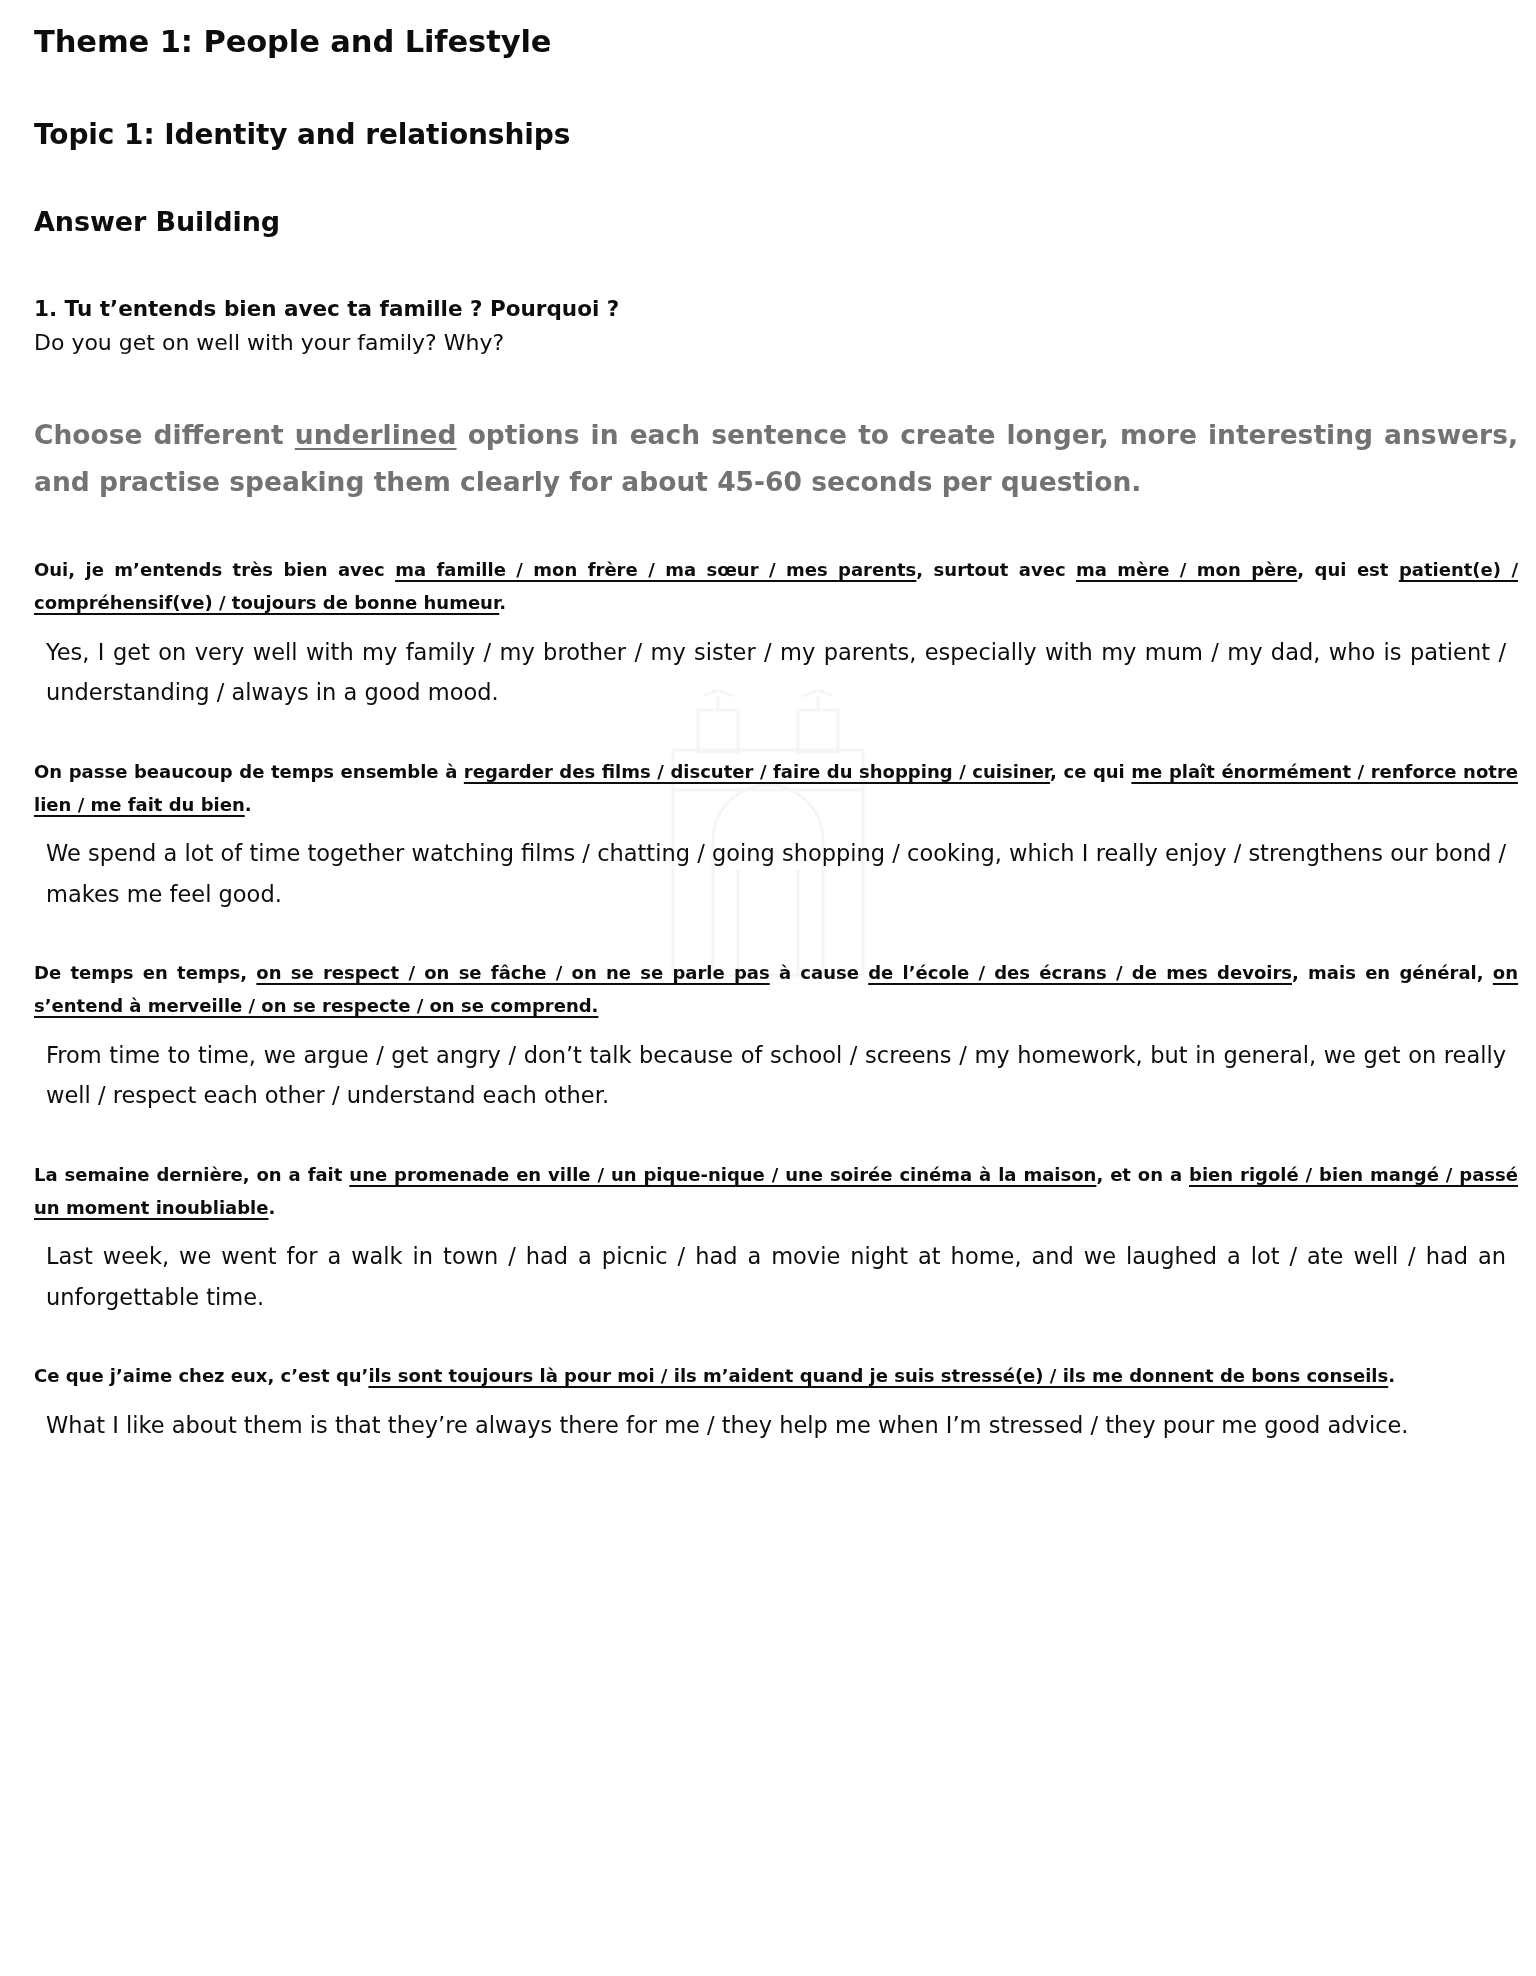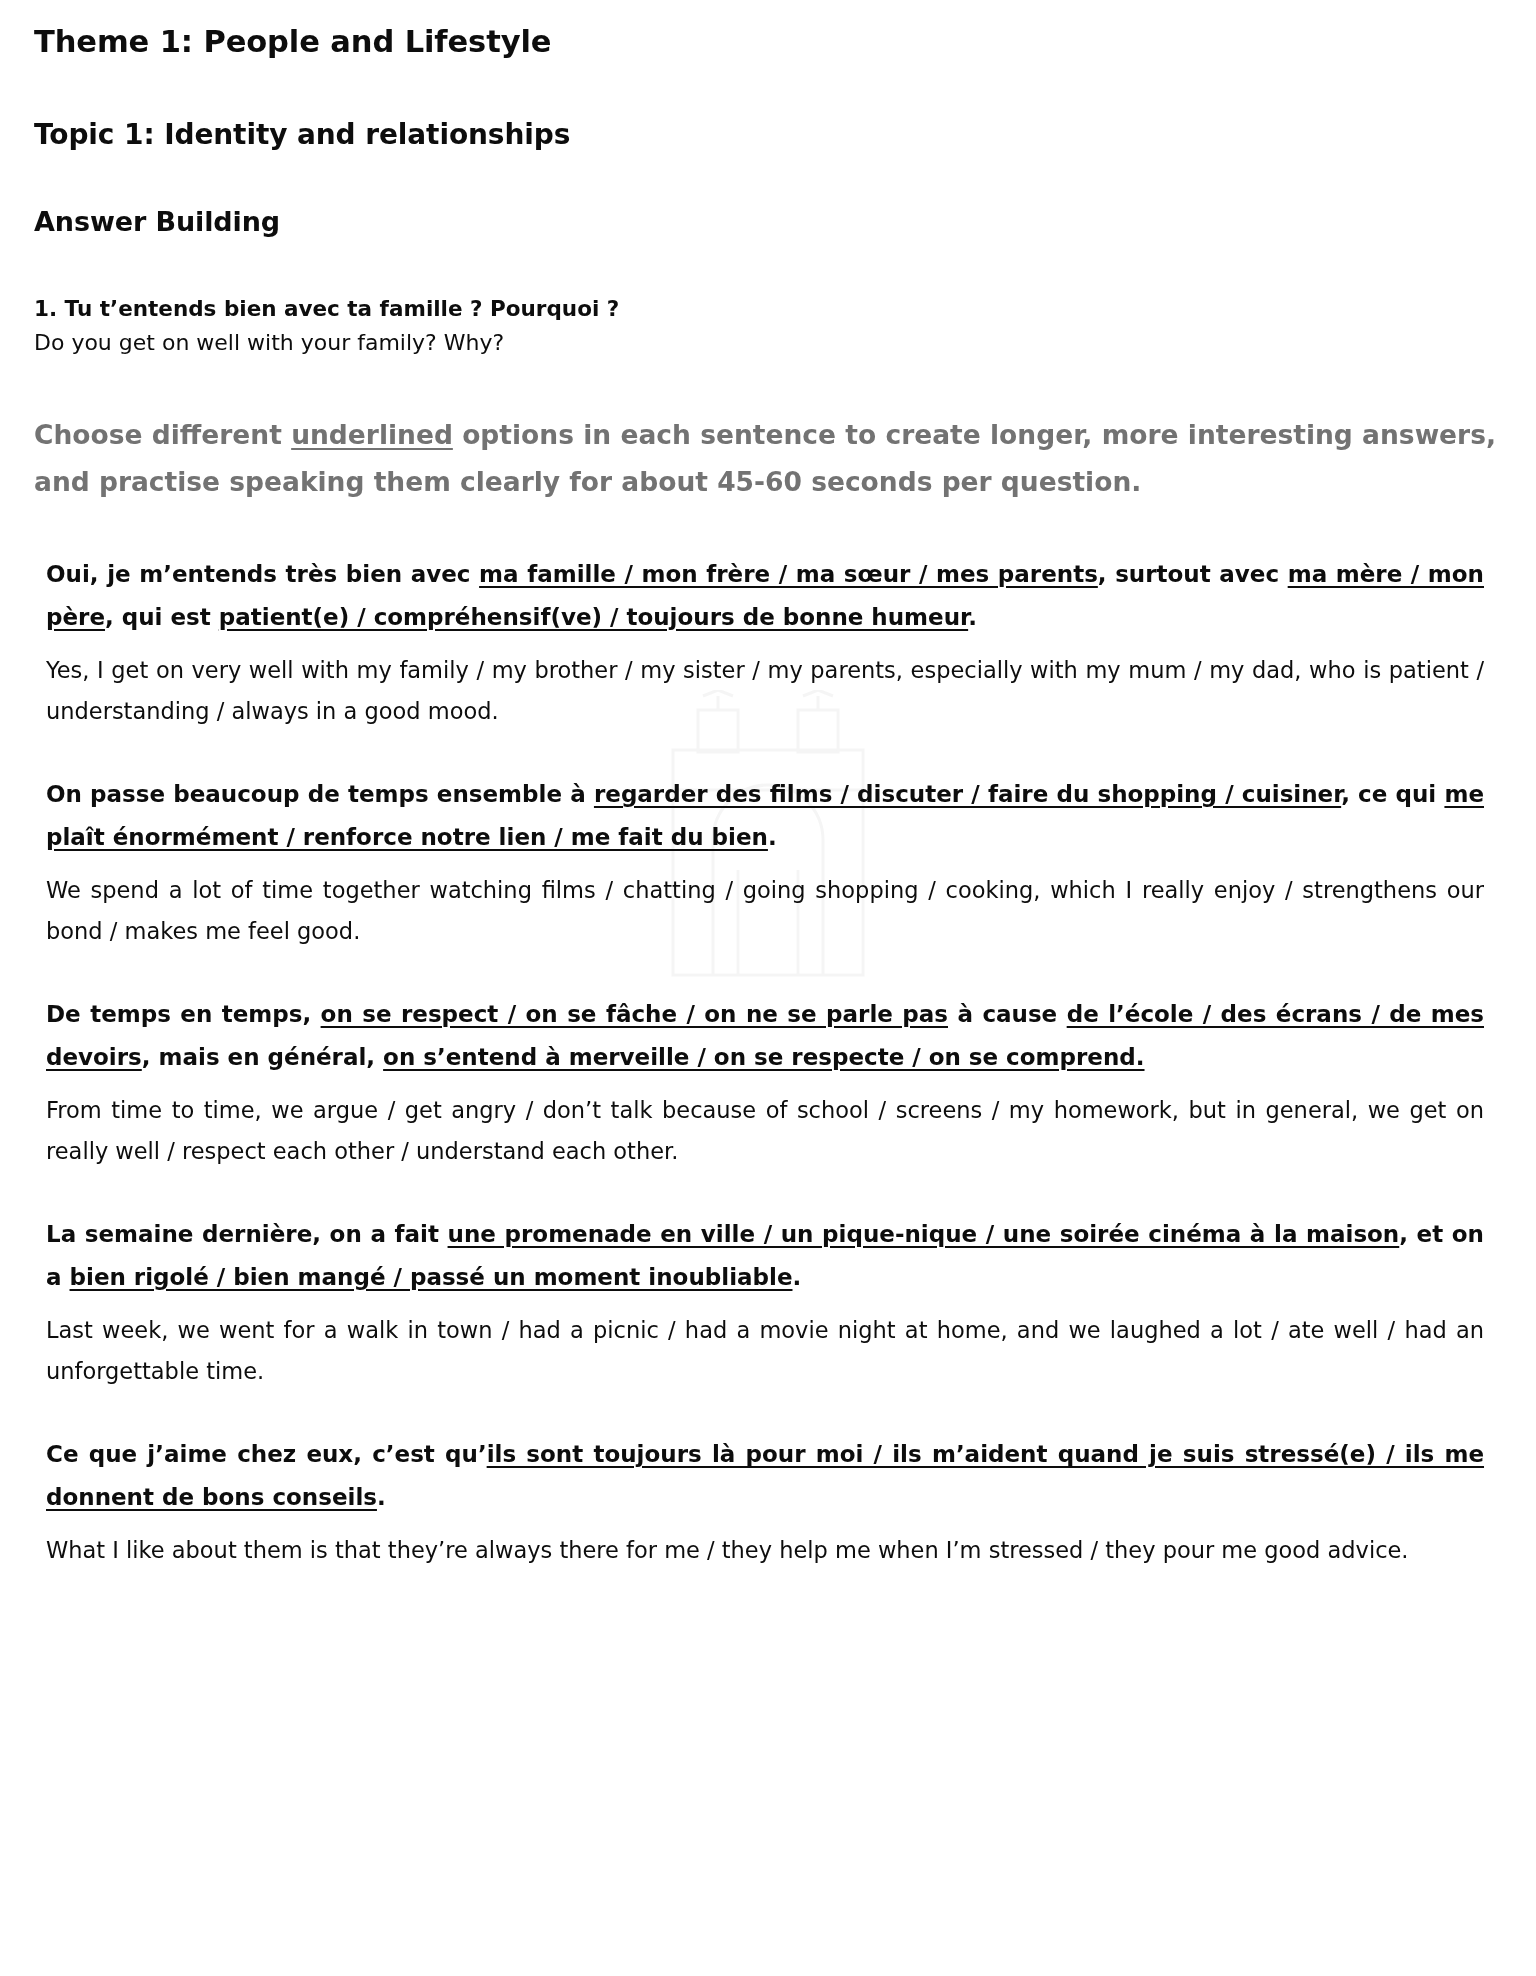--- a/index.html
+++ b/index.html
@@ -41,21 +41,21 @@
     color: #9aa0a6;
     opacity: 0.16;
     font-weight: 400;
     white-space: nowrap;
   }
 
   
   .page {
     position: relative;
     z-index: 1;
-    padding: 22px 40px 30px 34px;
+    padding: 22px 18px 30px 34px;
     box-sizing: border-box;
     width: 1536px;
   }
 
   h1.doc-h {
     font-size: 30.5px;
     font-weight: 700;
     line-height: 1.28;
     margin: 0 0 56px 0;
     letter-spacing: -0.1px;
@@ -102,26 +102,26 @@
     text-decoration-thickness: 2px;
     text-underline-offset: 4px;
   }
 
   .answer-block {
     margin: 0 0 42px 0;
   }
   .answer-block:last-of-type { margin-bottom: 0; }
 
   .fr {
-    font-size: 23px;
+    font-size: 18px;
     font-weight: 700;
     line-height: 1.85;
     text-align: justify;
     text-justify: inter-word;
-    margin: 12px;
+    margin: 0;
   }
   .en {
     font-size: 22.5px;
     font-weight: 400;
     line-height: 1.8;
     text-align: justify;
     text-justify: inter-word;
     margin: 12px;
   }
   .fr u, .en u {

